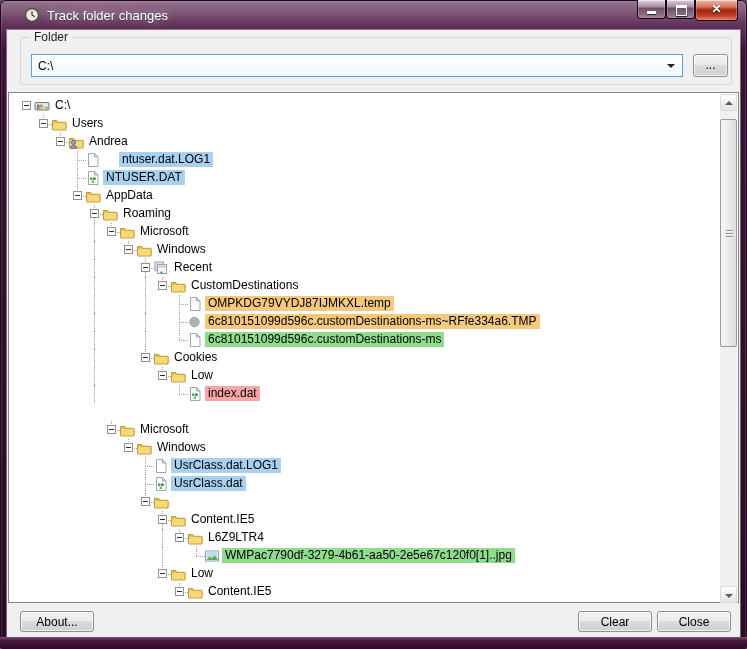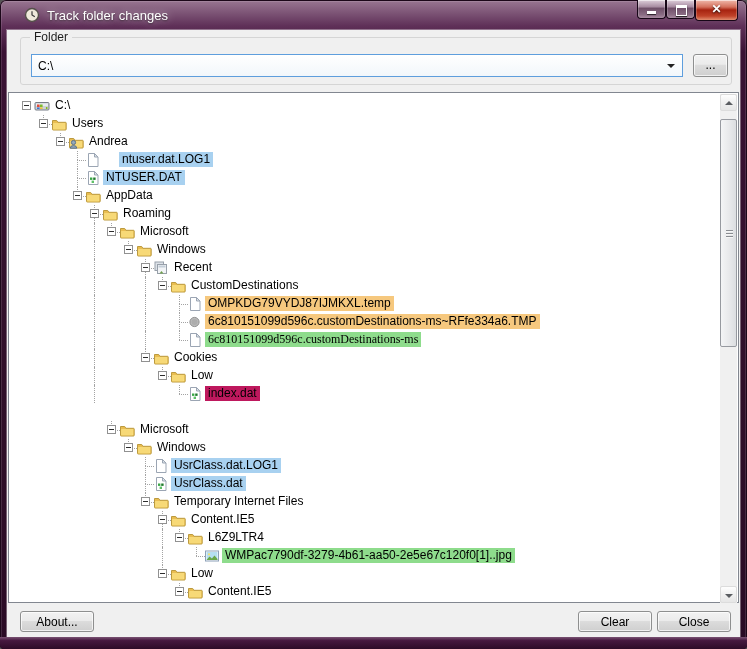--- a/index.html
+++ b/index.html
@@ -300,21 +300,21 @@
           </div>
           <div class="trow" style="top: 234px;">
             <div class="vguide" style="left: 85px; top: 0px; height: 18px;"></div>
             <div class="vguide" style="left: 136px; top: 0px; height: 18px;"></div>
             <div class="vguide" style="left: 170px; top: 0px; height: 9px;"></div>
             <div class="hguide" style="left: 170px; top: 9px; width: 9px;"></div>
             <span class="ticon" style="left: 178px;"><svg width="16" height="16">
                 <path d="M3.5 1.5 h6 l3.5 3.5 v9.5 H3.5 z" fill="#fff" stroke="#9ba5b3"></path>
                 <path d="M9.5 1.5 v3.5 H13 z" fill="#dde4ea" stroke="#9ba5b3"></path>
               </svg></span>
-            <span class="tlabel" style="left: 196px; background: rgb(142, 220, 140); font-family: Liberation Serif, serif;">6c810151099d596c.customDestinations-ms</span>
+            <span class="tlabel" style="left: 196px; background: rgb(142, 220, 140);">6c810151099d596c.customDestinations-ms</span>
           </div>
           <div class="trow" style="top: 252px;">
             <div class="vguide" style="left: 85px; top: 0px; height: 18px;"></div>
             <div class="vguide" style="left: 136px; top: 0px; height: 9px;"></div>
             <div class="hguide" style="left: 136px; top: 9px; width: 9px;"></div>
             <div class="ebox" style="left: 132px;">
               <div class="minus"></div>
             </div>
             <span class="ticon" style="left: 144px;"><svg width="16" height="16">
                 <path d="M1.5 4.5 h4.2 l1.2 1.8 h7.6 a.7.7 0 0 1 .7.7 v6.3 a.7.7 0 0 1 -.7.7 H2.2 a.7.7 0 0 1 -.7-.7 z" fill="#e9bd51" stroke="#bc9a3e"></path>
@@ -342,21 +342,21 @@
             <div class="vguide" style="left: 170px; top: 0px; height: 9px;"></div>
             <div class="hguide" style="left: 170px; top: 9px; width: 9px;"></div>
             <span class="ticon" style="left: 178px;"><svg width="16" height="16">
                 <path d="M3.5 1.5 h6 l3.5 3.5 v9.5 H3.5 z" fill="#fff" stroke="#9ba5b3"></path>
                 <path d="M9.5 1.5 v3.5 H13 z" fill="#dde4ea" stroke="#9ba5b3"></path>
               </svg><svg width="16" height="16" style="position:absolute;left:0;top:0">
                 <rect x="5" y="7.5" width="2.4" height="2.4" fill="#39a845"></rect>
                 <rect x="8.2" y="7.5" width="2.4" height="2.4" fill="#1f7a2c"></rect>
                 <rect x="6.6" y="10.6" width="2.4" height="2.4" fill="#5dc167"></rect>
               </svg></span>
-            <span class="tlabel" style="left: 196px; background: #be185d;">index.dat</span>
+            <span class="tlabel" style="left: 196px; background: #fca5a5;">index.dat</span>
           </div>
           <div class="trow" style="top: 324px;">
             <div class="vguide" style="left: 102px; top: 0px; height: 9px;"></div>
             <div class="hguide" style="left: 102px; top: 9px; width: 9px;"></div>
             <div class="ebox" style="left: 98px;">
               <div class="minus"></div>
             </div>
             <span class="ticon" style="left: 110px;"><svg width="16" height="16">
                 <path d="M1.5 4.5 h4.2 l1.2 1.8 h7.6 a.7.7 0 0 1 .7.7 v6.3 a.7.7 0 0 1 -.7.7 H2.2 a.7.7 0 0 1 -.7-.7 z" fill="#e9bd51" stroke="#bc9a3e"></path>
                 <path d="M2.3 7.2 h11.9 v6 H2.3 z" fill="#fbe287"></path>
@@ -405,21 +405,20 @@
             <div class="vguide" style="left: 136px; top: 0px; height: 9px;"></div>
             <div class="hguide" style="left: 136px; top: 9px; width: 9px;"></div>
             <div class="ebox" style="left: 132px;">
               <div class="minus"></div>
             </div>
             <span class="ticon" style="left: 144px;"><svg width="16" height="16">
                 <path d="M1.5 4.5 h4.2 l1.2 1.8 h7.6 a.7.7 0 0 1 .7.7 v6.3 a.7.7 0 0 1 -.7.7 H2.2 a.7.7 0 0 1 -.7-.7 z" fill="#e9bd51" stroke="#bc9a3e"></path>
                 <path d="M2.3 7.2 h11.9 v6 H2.3 z" fill="#fbe287"></path>
                 <path d="M2.3 7.2 h11.9 l-.8 6 H2.3 z" fill="#f7d977"></path>
               </svg></span>
-            <span class="tlabel" style="left: 162px;">Temporary Internet Files</span>
           </div>
           <div class="trow" style="top: 414px;">
             <div class="vguide" style="left: 153px; top: 0px; height: 9px;"></div>
             <div class="vguide" style="left: 153px; top: 9px; height: 9px;"></div>
             <div class="hguide" style="left: 153px; top: 9px; width: 9px;"></div>
             <div class="ebox" style="left: 149px;">
               <div class="minus"></div>
             </div>
             <span class="ticon" style="left: 161px;"><svg width="16" height="16">
                 <path d="M1.5 4.5 h4.2 l1.2 1.8 h7.6 a.7.7 0 0 1 .7.7 v6.3 a.7.7 0 0 1 -.7.7 H2.2 a.7.7 0 0 1 -.7-.7 z" fill="#e9bd51" stroke="#bc9a3e"></path>

